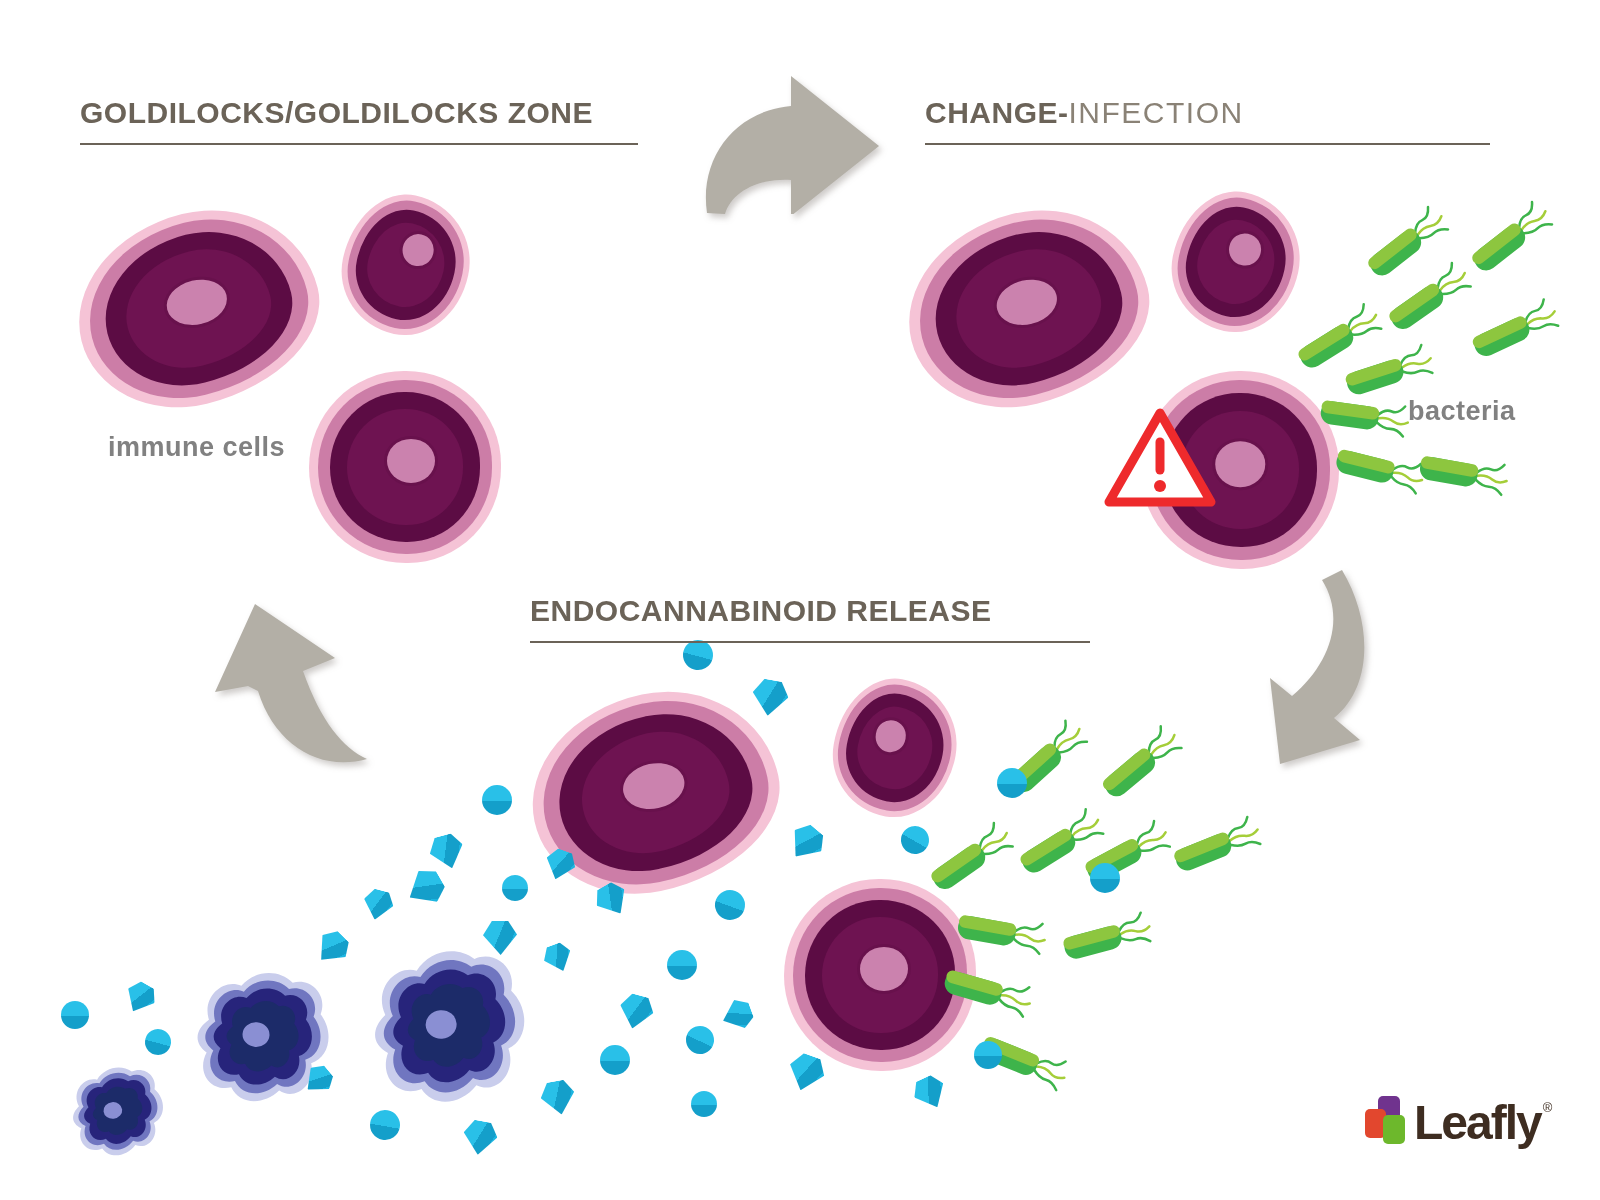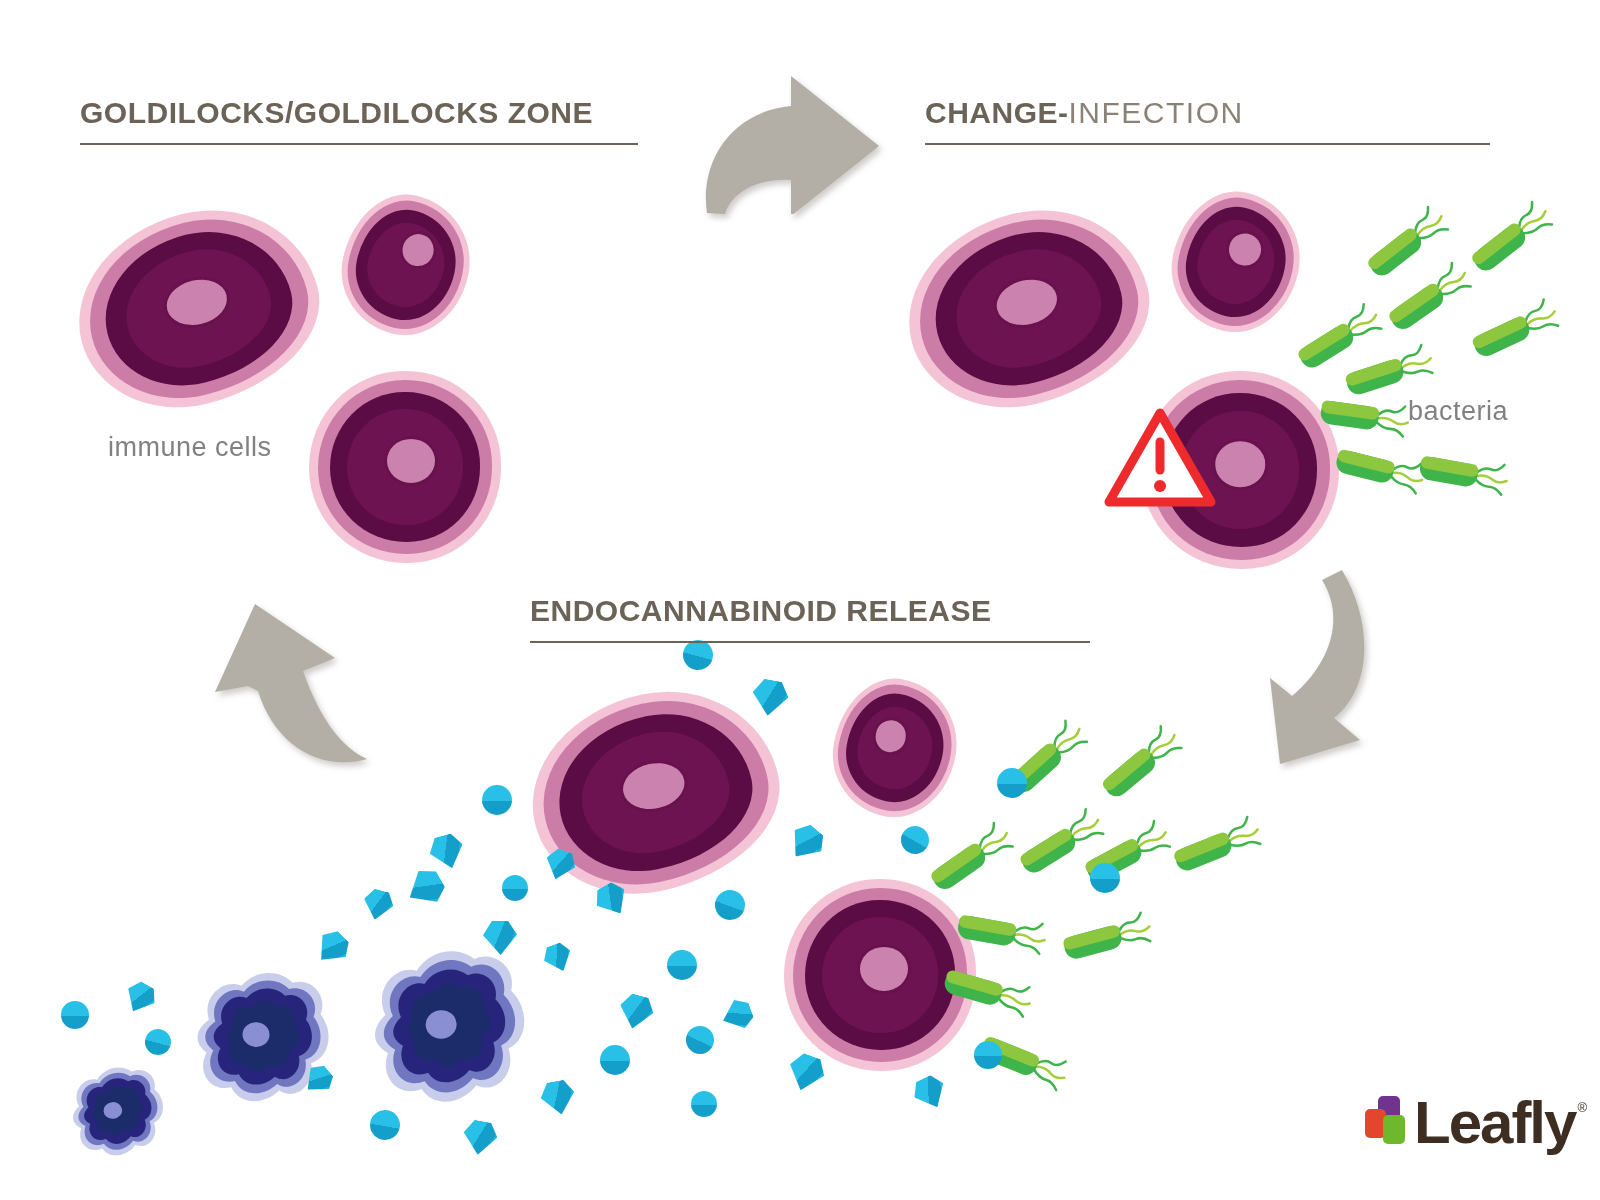--- a/index.html
+++ b/index.html
@@ -12,21 +12,21 @@
   .sec-title{position:absolute;z-index:4;}
   .sec-title .tline{
     font-size:30px;font-weight:bold;letter-spacing:.5px;
     color:var(--title-text);white-space:nowrap;
   }
   .sec-title .t-light{font-weight:400;color:var(--title-text-light);letter-spacing:1.5px;}
   .sec-title .rule{height:2px;background:var(--title-text);margin-top:13px;}
   
   .lbl{
     position:absolute;z-index:4;font-size:27px;letter-spacing:.5px;
-    color:var(--label-text);white-space:nowrap;font-weight:400;
+    color:var(--label-text);white-space:nowrap;font-weight:700;
   }
   
   .arrow{position:absolute;z-index:1;filter:drop-shadow(3px 4px 3px rgba(80,70,60,.28));}
   .arrow path{fill:var(--arrow);}
   #warning{position:absolute;z-index:3;}
   
   .cell{position:absolute;z-index:2;}
   .cell>div{position:absolute;border-radius:inherit;}
   .cl1{inset:0;background:var(--cell-outer);}
   .cl2{inset:4.5%;background:var(--cell-ring);}
@@ -46,21 +46,21 @@
   
   .bact,.blob{position:absolute;z-index:2;}
   
   #logo{position:absolute;left:1362px;top:1094px;z-index:5;display:flex;align-items:flex-start;}
   #logo .mark{position:relative;width:50px;height:60px;}
   #logo .sq{position:absolute;border-radius:5px;}
   #logo .sq.purple{left:16px;top:2px;width:22px;height:25px;background:var(--leafly-purple);}
   #logo .sq.orange{left:3px;top:15px;width:21px;height:29px;background:var(--leafly-orange);}
   #logo .sq.green{left:21px;top:21px;width:22px;height:29px;background:var(--leafly-green);}
   #logo .word{
-    font-size:60px;font-weight:bold;color:var(--leafly-text);
+    font-size:48px;font-weight:bold;color:var(--leafly-text);
     letter-spacing:-2px;line-height:58px;margin-left:2px;
   }
   #logo .reg{font-size:13px;color:var(--leafly-text);margin-top:6px;margin-left:2px;}
 </style>
 </head>
 <body>
 
 <div id="canvas">
 
   <svg width="0" height="0" style="position:absolute" aria-hidden="true">

